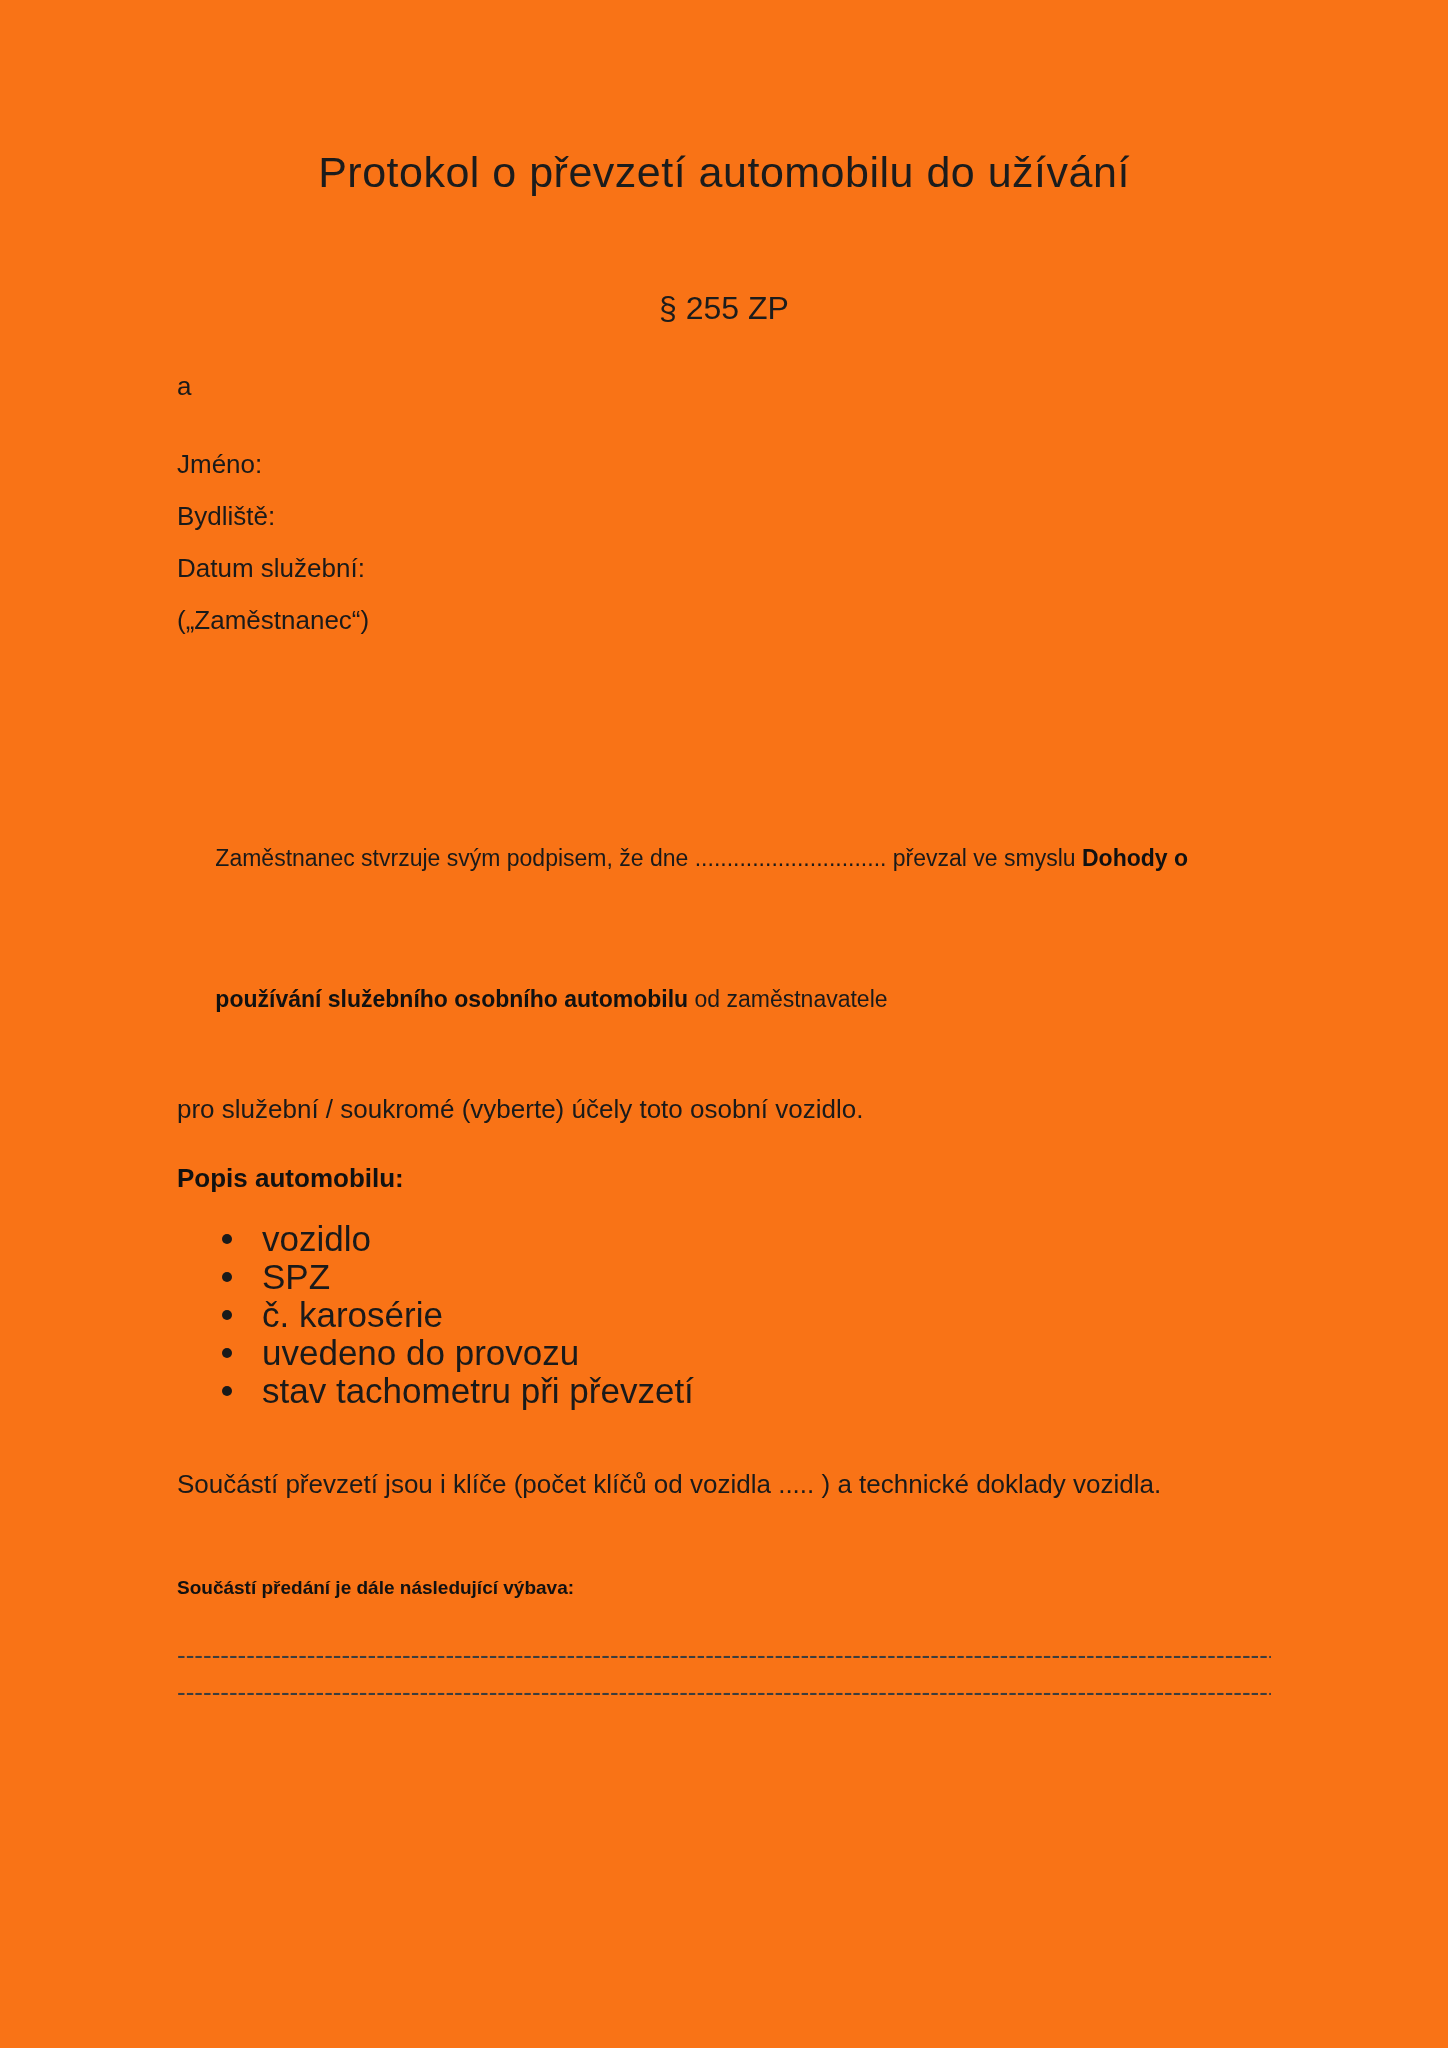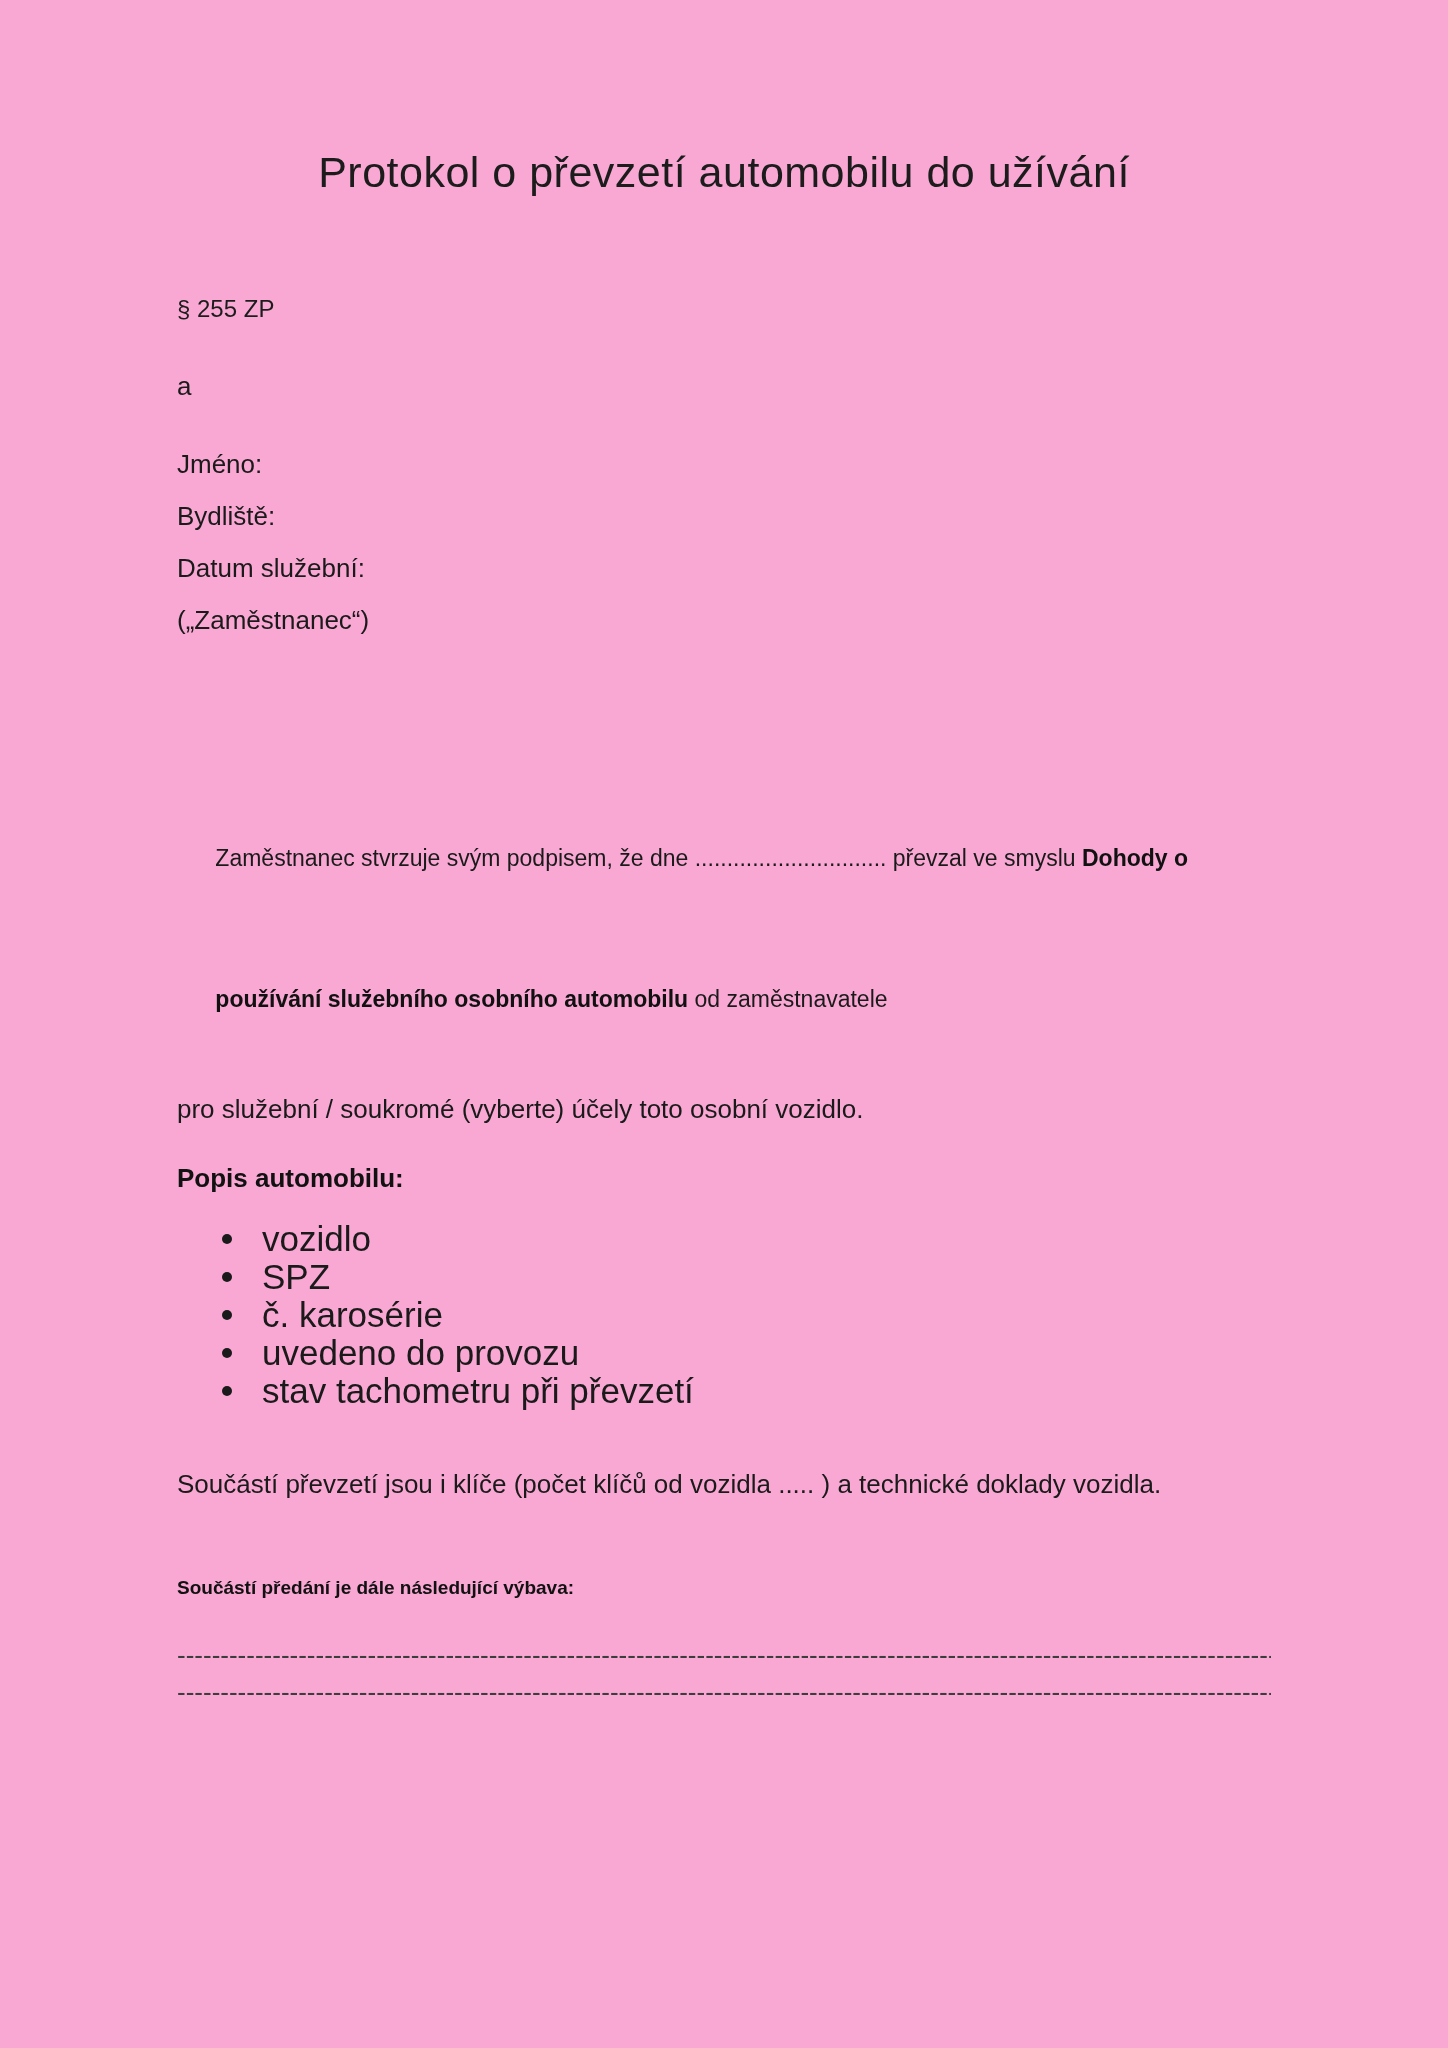--- a/index.html
+++ b/index.html
@@ -8,36 +8,37 @@
     width: 1448px;
     height: 2048px;
     font-family: "Liberation Sans", sans-serif;
     color: #1a1a1a;
     overflow: hidden;
   }
   .page {
     width: 1448px;
     height: 2048px;
     padding: 0 177px;
-    background: #f9a8d4;
+    background: #f97316;
     overflow: hidden;
   }
   .doc-title {
     margin-top: 148px;
     font-size: 43px;
     font-weight: 400;
     line-height: 48px;
     text-align: center;
     color: #1c1c1c;
     letter-spacing: 0.5px;
   }
   .doc-subtitle {
     margin-top: 97px;
-    font-size: 24px;
+    font-size: 32px;
     line-height: 31px;
+    text-align: center;
     color: #1c1c1c;
   }
   .party-block { font-size: 26px; }
   .party-employer { margin-top: 164px; }
   .party-employee { margin-top: 26px; }
   .field-line { line-height: 52px; white-space: pre; }
   .conjunction {
     margin-top: 36px;
     font-size: 26px;
     line-height: 52px;

